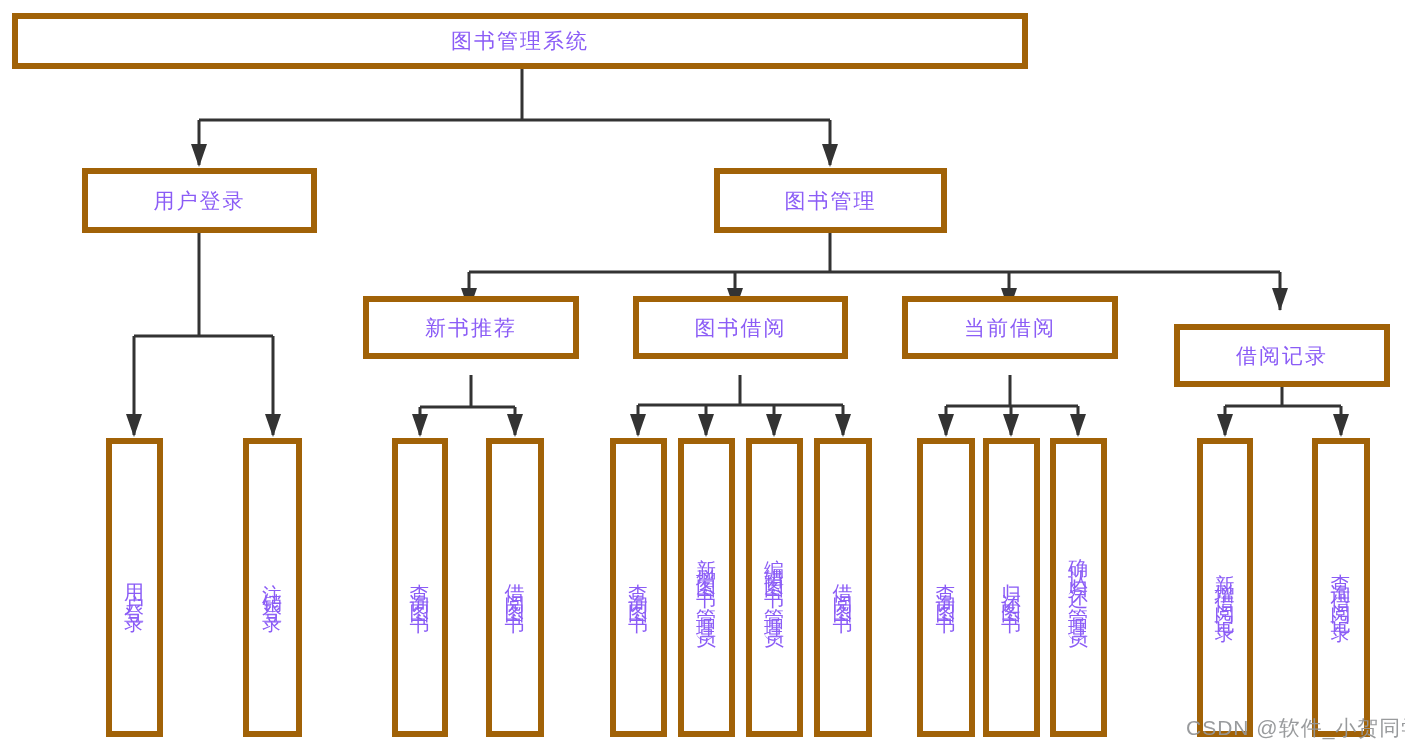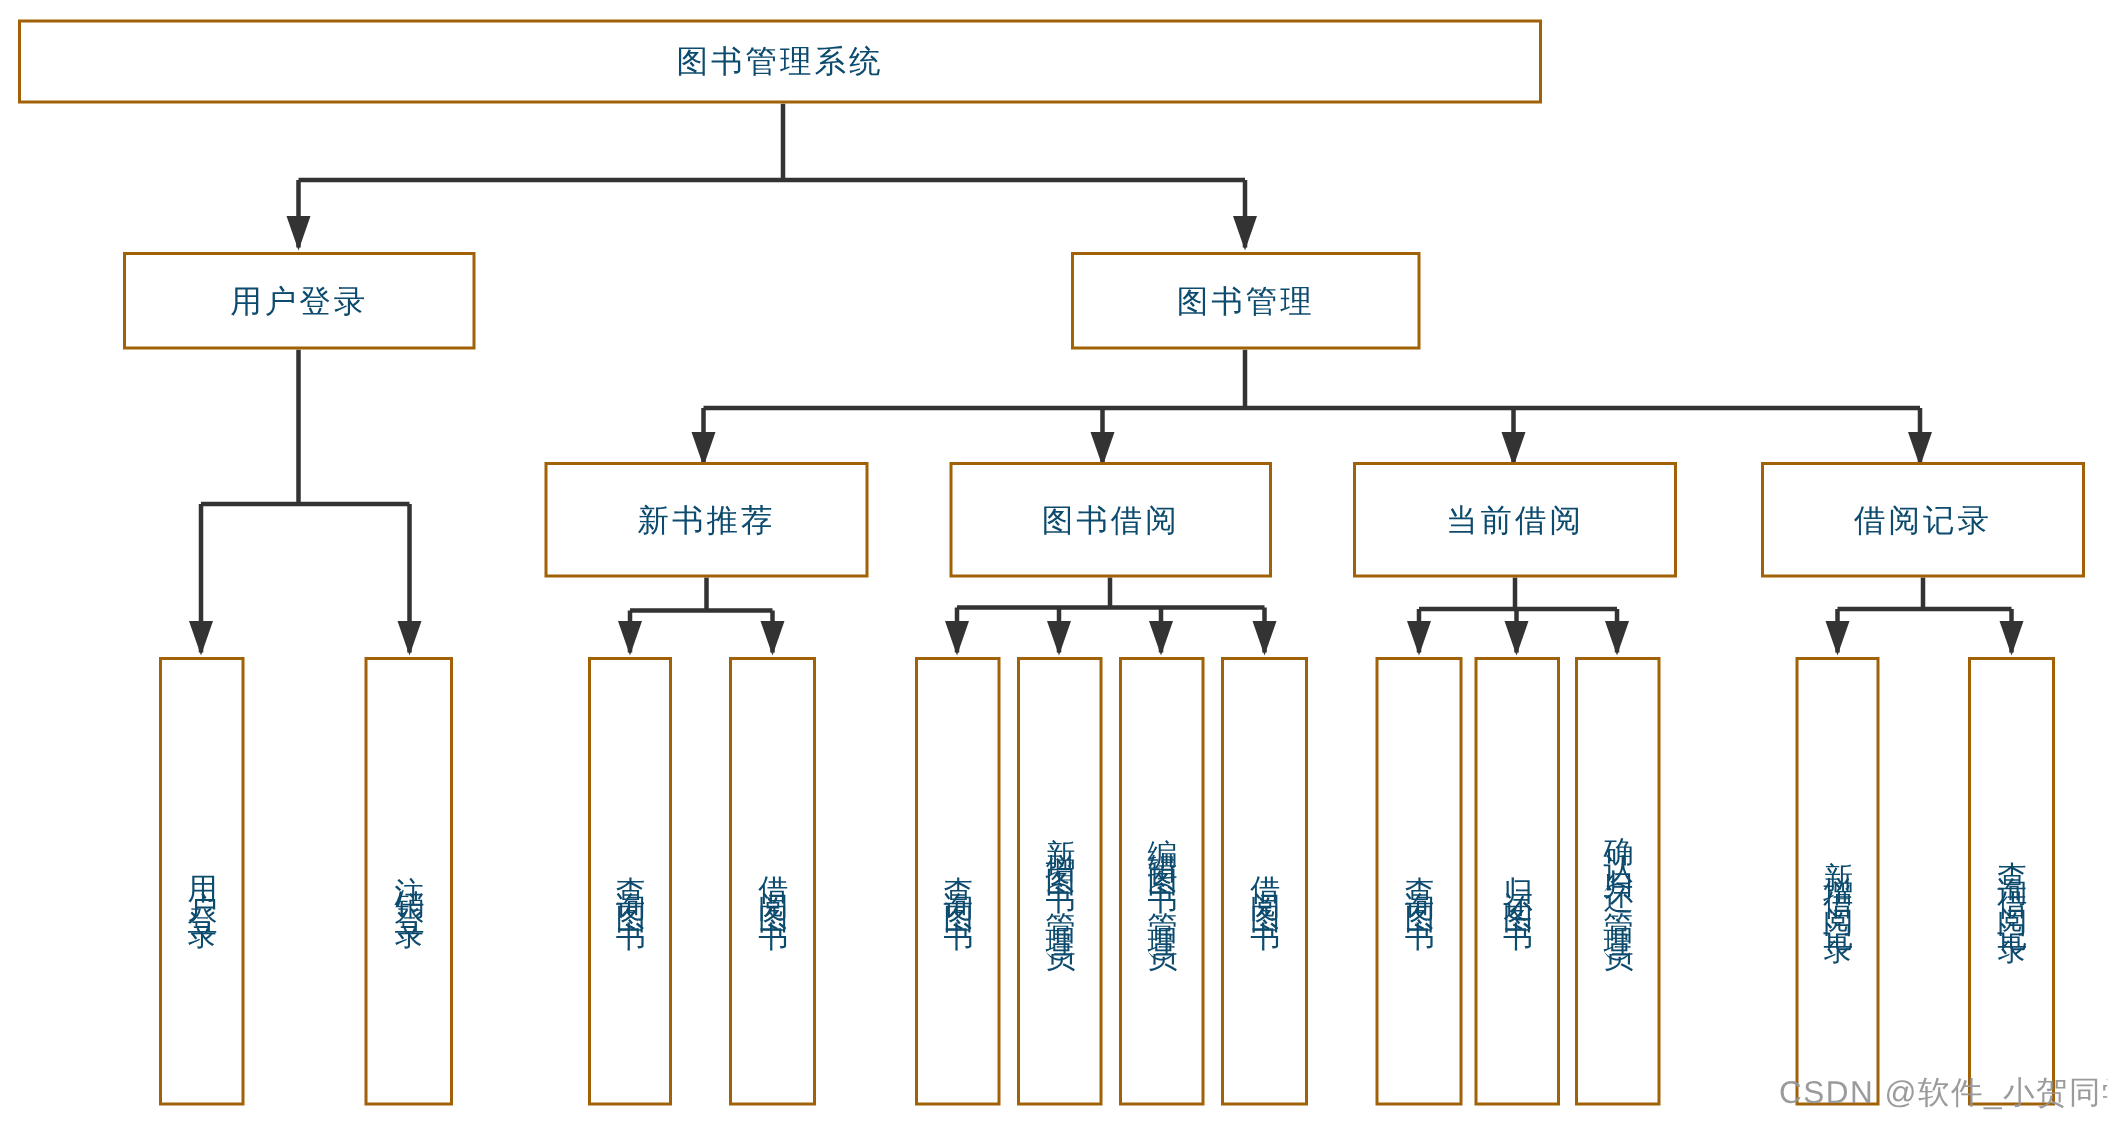--- a/index.html
+++ b/index.html
@@ -7,48 +7,48 @@
     position:relative;
     width:1405px;height:747px;
     background:#ffffff;
     font-family:"Liberation Sans", sans-serif;
     overflow:hidden;
   }
   .connectors{position:absolute;left:0;top:0;width:1405px;height:747px;}
   .node{
     position:absolute;
     background:#ffffff;
-    border:2px solid #a16207;
+    border:6px solid #a16207;
     box-sizing:border-box;
     display:flex;align-items:center;justify-content:center;
-    color:#0c4a6e;
+    color:#8b5cf6;
     font-size:21px;
     letter-spacing:2px;
     z-index:2;
     white-space:nowrap;
   }
   .vnode{
     writing-mode:vertical-rl;
     text-orientation:mixed;
     font-size:20px;
     letter-spacing:10px;
     line-height:1;
     white-space:normal;
   }
   
   .n-root{left:12px;top:13px;width:1016px;height:56px;}
   
   .n-login{left:82px;top:168px;width:235px;height:65px;}
   .n-mgmt{left:714px;top:168px;width:233px;height:65px;}
   
-  .n-l3{top:308px;height:77px;}
+  .n-l3{top:296px;height:63px;}
   .n-rec{left:363px;width:216px;}
   .n-bor{left:633px;width:215px;}
   .n-cur{left:902px;width:216px;}
-  .n-his{left:1174px;width:216px;}
+  .n-his{left:1174px;width:216px;margin-top:28px;}
   
   .leaf{top:438px;height:299px;width:58px;}
   .lf-u1{left:106px;width:57px;}
   .lf-u2{left:243px;width:59px;}
   .lf-n1{left:392px;width:56px;}
   .lf-n2{left:486px;}
   .lf-b1{left:610px;width:57px;}
   .lf-b2{left:678px;width:57px;}
   .lf-b3{left:746px;width:57px;}
   .lf-b4{left:814px;}

